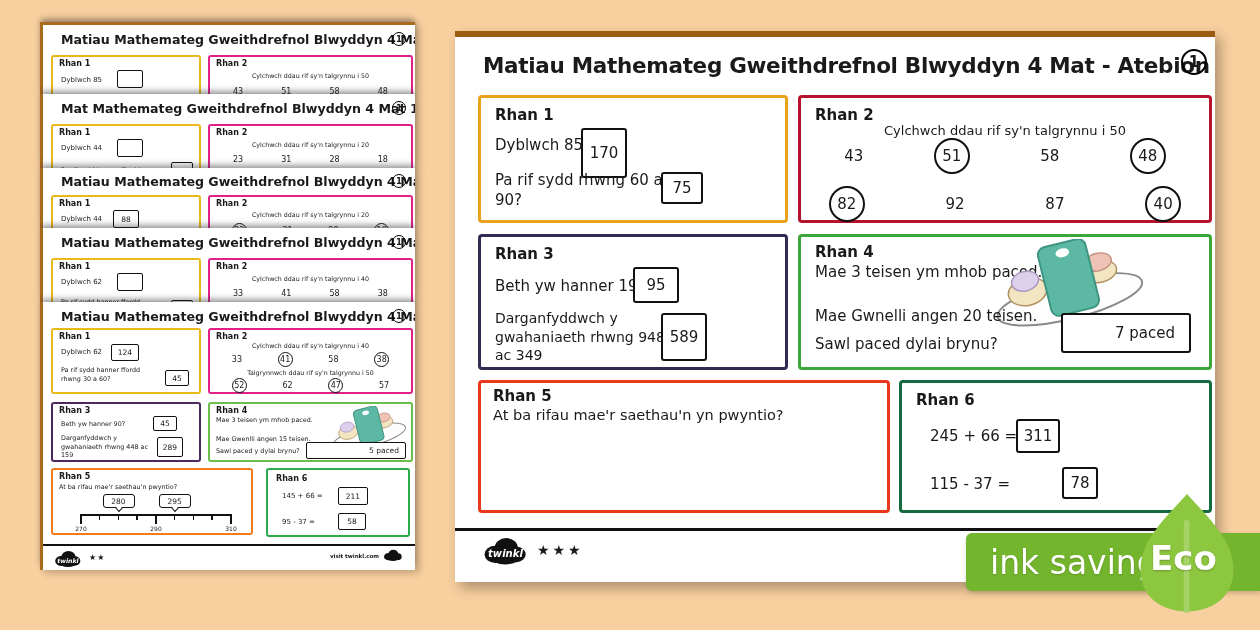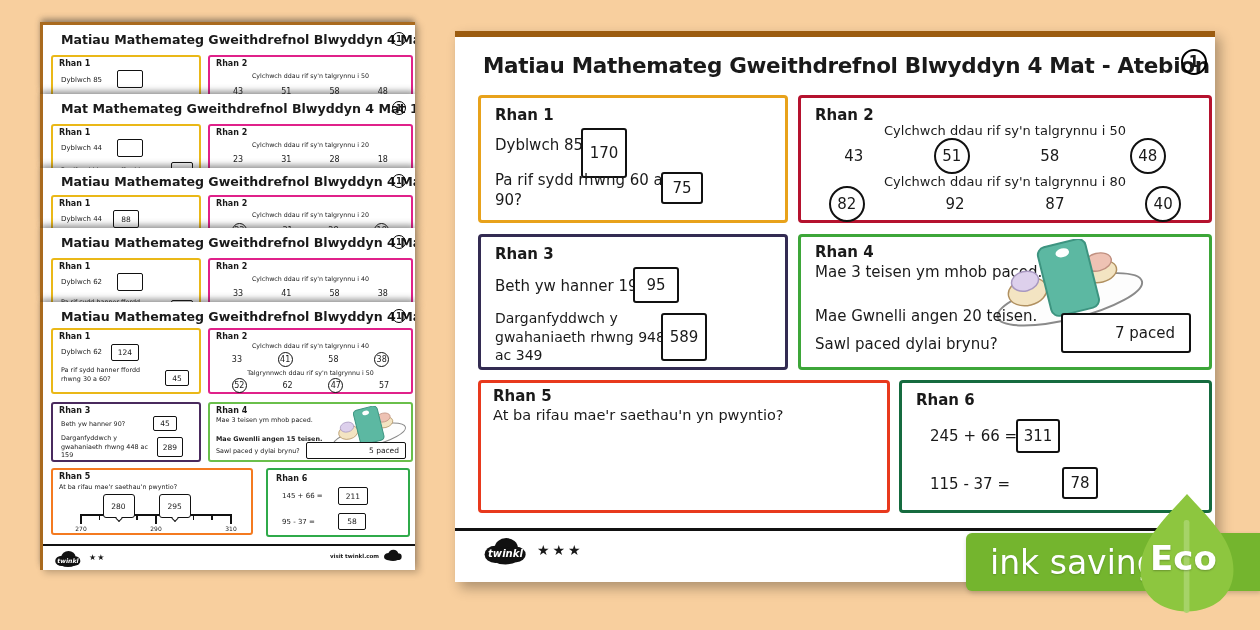--- a/index.html
+++ b/index.html
@@ -70,21 +70,21 @@
   .nl-main { left:84px; top:42px; width:240px; height:80px; }
   .nl-main .nl-line { top:38px; height:2px; }
   .nl-main .nl-tick { top:38px; height:12px; } .nl-main .nl-tick.tall { height:18px; }
   .nl-main .nl-bub { top:0; width:58px; height:27px; font-size:15px; }
   .nl-main .nl-tail { bottom:-7px; width:10px; height:10px; }
   .nl-main .nl-lab { top:60px; font-size:13px; }
   
   .nl-mini { left:28px; top:24px; width:150px; height:42px; }
   .nl-mini .nl-line { top:20px; height:1.5px; }
   .nl-mini .nl-tick { top:20px; height:6px; width:1.5px; } .nl-mini .nl-tick.tall { height:10px; }
-  .nl-mini .nl-bub { top:0; width:32px; height:24px; font-size:7.5px; border-width:1.5px; }
+  .nl-mini .nl-bub { top:0; width:32px; height:14px; font-size:7.5px; border-width:1.5px; }
   .nl-mini .nl-tail { bottom:-4px; width:5px; height:5px; border-width:1.5px; }
   .nl-mini .nl-lab { top:31px; font-size:6px; }
 
   
   .foot-line { position:absolute; left:0; right:0; background:#111; }
   .stars { position:absolute; letter-spacing:3px; }
   .visit { position:absolute; font-weight:bold; white-space:nowrap; }
 
   
   .eco-badge { position:absolute; left:966px; top:533px; width:294px; height:58px; background:#74b52e;
@@ -232,21 +232,21 @@
         <g transform="rotate(-14 85 50)">
           <ellipse cx="85" cy="62" rx="76" ry="20" fill="#fdfdfd" stroke="#8a8a8a" stroke-width="2"></ellipse>
           <ellipse cx="45" cy="44" rx="20" ry="14" fill="#f3e4c2" stroke="#b09060" stroke-width="1.5"></ellipse>
           <ellipse cx="45" cy="33" rx="14" ry="10" fill="#ddd0ec" stroke="#a898c0" stroke-width="1.5"></ellipse>
           <ellipse cx="122" cy="42" rx="17" ry="11" fill="#f3e4c2" stroke="#b09060" stroke-width="1.5"></ellipse>
           <ellipse cx="122" cy="32" rx="14" ry="9" fill="#eec2b4" stroke="#c09080" stroke-width="1.5"></ellipse>
           <rect x="64" y="4" width="50" height="72" rx="8" fill="#5cb8a2" stroke="#3d9480" stroke-width="2"></rect>
           <ellipse cx="89" cy="14" rx="7" ry="4.5" fill="#fff"></ellipse>
         </g>
       </svg>
-      <div class="mtext sm" style="left:6px;top:31px;font-weight:bold;">Mae Gwenlli angen 15 teisen.</div>
+      <div class="mtext sm" style="left:6px;top:31px;">Mae Gwenlli angen 15 teisen.</div>
       <div class="mtext sm" style="left:6px;top:43px;">Sawl paced y dylai brynu?</div>
       <div class="mbox" style="left:96px;top:38px;width:100px;height:17px;justify-content:flex-end;padding-right:6px;">5 paced</div>
     </div>
 
     <div class="mrh b-org" style="left:8px;top:166px;width:202px;height:67px;">
       <div class="mlabel">Rhan 5</div>
       <div class="mtext sm" style="left:6px;top:13px;">At ba rifau mae'r saethau'n pwyntio?</div>
       <div class="numline nl-mini">
         <div class="nl-bub p2">
             <span>280</span>
@@ -316,21 +316,20 @@
 
     <div class="rh rh2">
       <div class="rlabel">Rhan 2</div>
       <div class="inst" style="top:25px;">Cylchwch ddau rif sy'n talgrynnu i 50</div>
       <div class="nrow" style="top:40px;">
         <span>43</span>
         <span class="circle">51</span>
         <span>58</span>
         <span class="circle">48</span>
       </div>
-      <div class="inst" style="top:76px;">Cylchwch ddau rif sy'n talgrynnu i 80</div>
       <div class="nrow" style="top:88px;gap:41px;">
         <span class="circle">82</span>
         <span>92</span>
         <span>87</span>
         <span class="circle">40</span>
       </div>
     </div>
 
     <div class="rh rh3">
       <div class="rlabel">Rhan 3</div>

